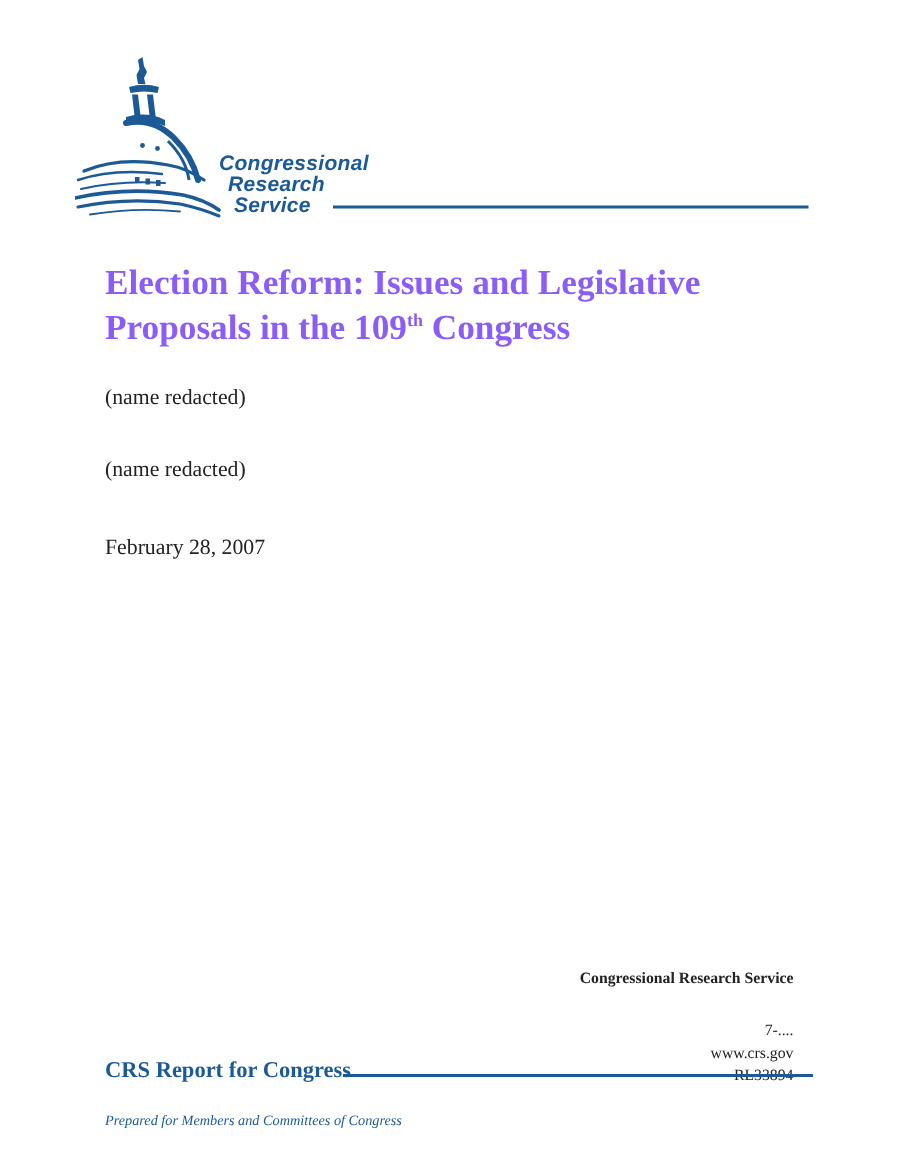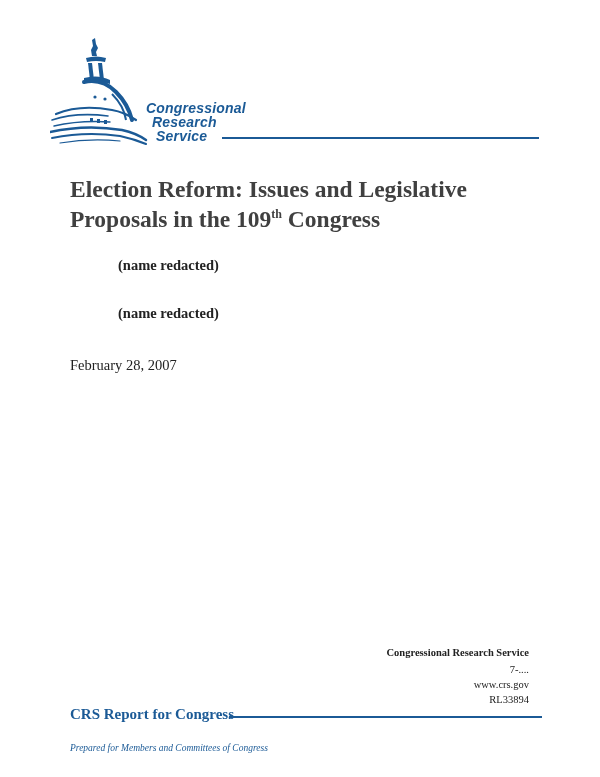--- a/index.html
+++ b/index.html
@@ -3,27 +3,27 @@
 <meta charset="utf-8">
 <style>
   html, body { margin: 0; padding: 0; background: #ffffff; }
   body { width: 600px; height: 777px; position: relative; overflow: hidden; font-family: "DejaVu Serif", serif; color: #111; }
   .logo { position: absolute; left: 50px; top: 34px; width: 100px; height: 112px; }
   .logo-text { position: absolute; left: 146px; top: 101px; font-family: "Liberation Sans", sans-serif; font-weight: bold; font-style: italic; color: #1b5a96; font-size: 14px; line-height: 14px; letter-spacing: 0.2px; }
   .logo-text div { white-space: nowrap; }
   .logo-text .l2 { padding-left: 6px; }
   .logo-text .l3 { padding-left: 10px; }
   .logo-rule { position: absolute; left: 222px; top: 137px; width: 317px; height: 2px; background: #1b5a96; }
-  .title { position: absolute; left: 70px; top: 174px; font-family: "Liberation Serif", serif; font-weight: bold; font-size: 23.5px; line-height: 30px; color: #404040; }
+  .title { position: absolute; left: 70px; top: 174px; font-family: "Liberation Serif", serif; font-weight: bold; font-size: 23.5px; line-height: 30px; color: #8b5cf6; }
   .title sup { font-size: 12px; vertical-align: 9px; line-height: 0; margin-top: 36px; }
   .author { position: absolute; left: 70px; font-family: "Liberation Serif", serif; font-size: 14.5px; line-height: 19px; color: #222; }
-  .author .name { font-weight: bold; margin-left: 48px; }
+  .author .name { font-weight: normal; }
   .date { position: absolute; left: 70px; top: 357px; font-family: "Liberation Serif", serif; font-size: 14.5px; color: #222; }
   .meta { position: absolute; right: 71px; top: 645px; text-align: right; font-family: "Liberation Serif", serif; font-size: 10.5px; line-height: 15px; color: #222; }
-  .meta .org { font-weight: bold; font-size: 10.5px; margin-bottom: 2px; }
+  .meta .org { font-weight: bold; font-size: 10.5px; margin-bottom: 20px; }
   .footer-title { position: absolute; left: 70px; top: 706px; font-family: "Liberation Serif", serif; font-weight: bold; font-size: 15px; color: #1b5a96; white-space: nowrap; text-align: center; }
   .footer-rule { position: absolute; left: 229px; top: 716px; width: 313px; height: 2px; background: #1b5a96; }
   .footer-sub { position: absolute; left: 70px; top: 723px; font-family: "Liberation Serif", serif; font-style: italic; font-size: 9.5px; color: #1b5a96; white-space: nowrap; margin-top: 20px; }
 </style>
 </head>
 <body>
 
 <svg class="logo" viewBox="0 0 100 112" xmlns="http://www.w3.org/2000/svg">
   <g fill="#1b5a96" stroke="#1b5a96">
 

